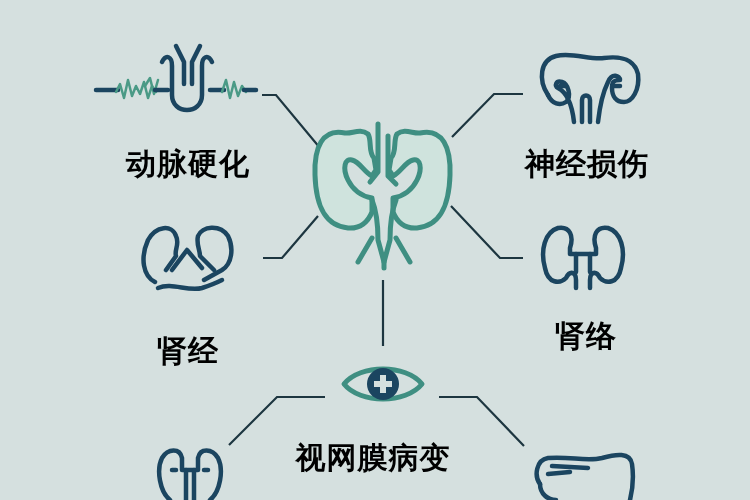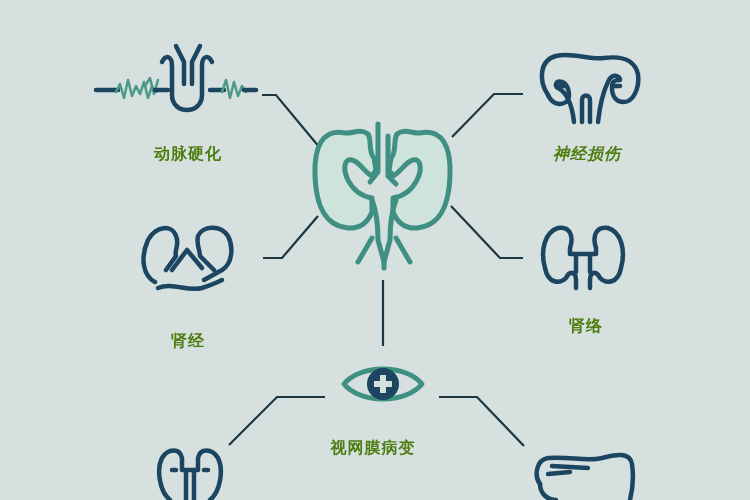--- a/index.html
+++ b/index.html
@@ -5,23 +5,23 @@
     html, body { margin: 0; padding: 0; }
     body {
       width: 750px; height: 500px; overflow: hidden;
       background: #d5e0df;
       font-family: "DejaVu Sans", "Liberation Sans", sans-serif;
       position: relative;
     }
     .canvas { position: absolute; left: 0; top: 0; width: 750px; height: 500px; }
     .label {
       position: absolute;
-      font-size: 16px;
+      font-size: 30px;
       font-weight: bold;
-      color: #4d7c0f;
+      color: #000000;
       letter-spacing: 1px;
       white-space: nowrap;
       transform: translateX(-50%);
     }
   </style>
 </head>
 <body>
 
 <svg class="canvas" viewBox="0 0 750 500" width="750" height="500">
 
@@ -100,16 +100,16 @@
 
   <g fill="none" stroke="#1b4560" stroke-width="4.5" stroke-linecap="round" stroke-linejoin="round">
     <path d="M540,484 C534,476 536,460 548,458 C570,456 586,462 602,458 C616,454 630,452 632,464 C634,478 632,492 630,500"></path>
     <path d="M540,484 C540,494 548,500 556,500"></path>
     <path d="M552,466 L588,468"></path>
     <path d="M548,474 L570,472"></path>
   </g>
 </svg>
 
 <div class="label" style="left:188px; top:144px;">动脉硬化</div>
-<div class="label" style="left:587px; top:144px;font-style:italic;">神经损伤</div>
+<div class="label" style="left:587px; top:144px;">神经损伤</div>
 <div class="label" style="left:188px; top:331px;">肾经</div>
 <div class="label" style="left:586px; top:316px;">肾络</div>
 <div class="label" style="left:373px; top:438px;">视网膜病变</div>
 
 </body></html>

